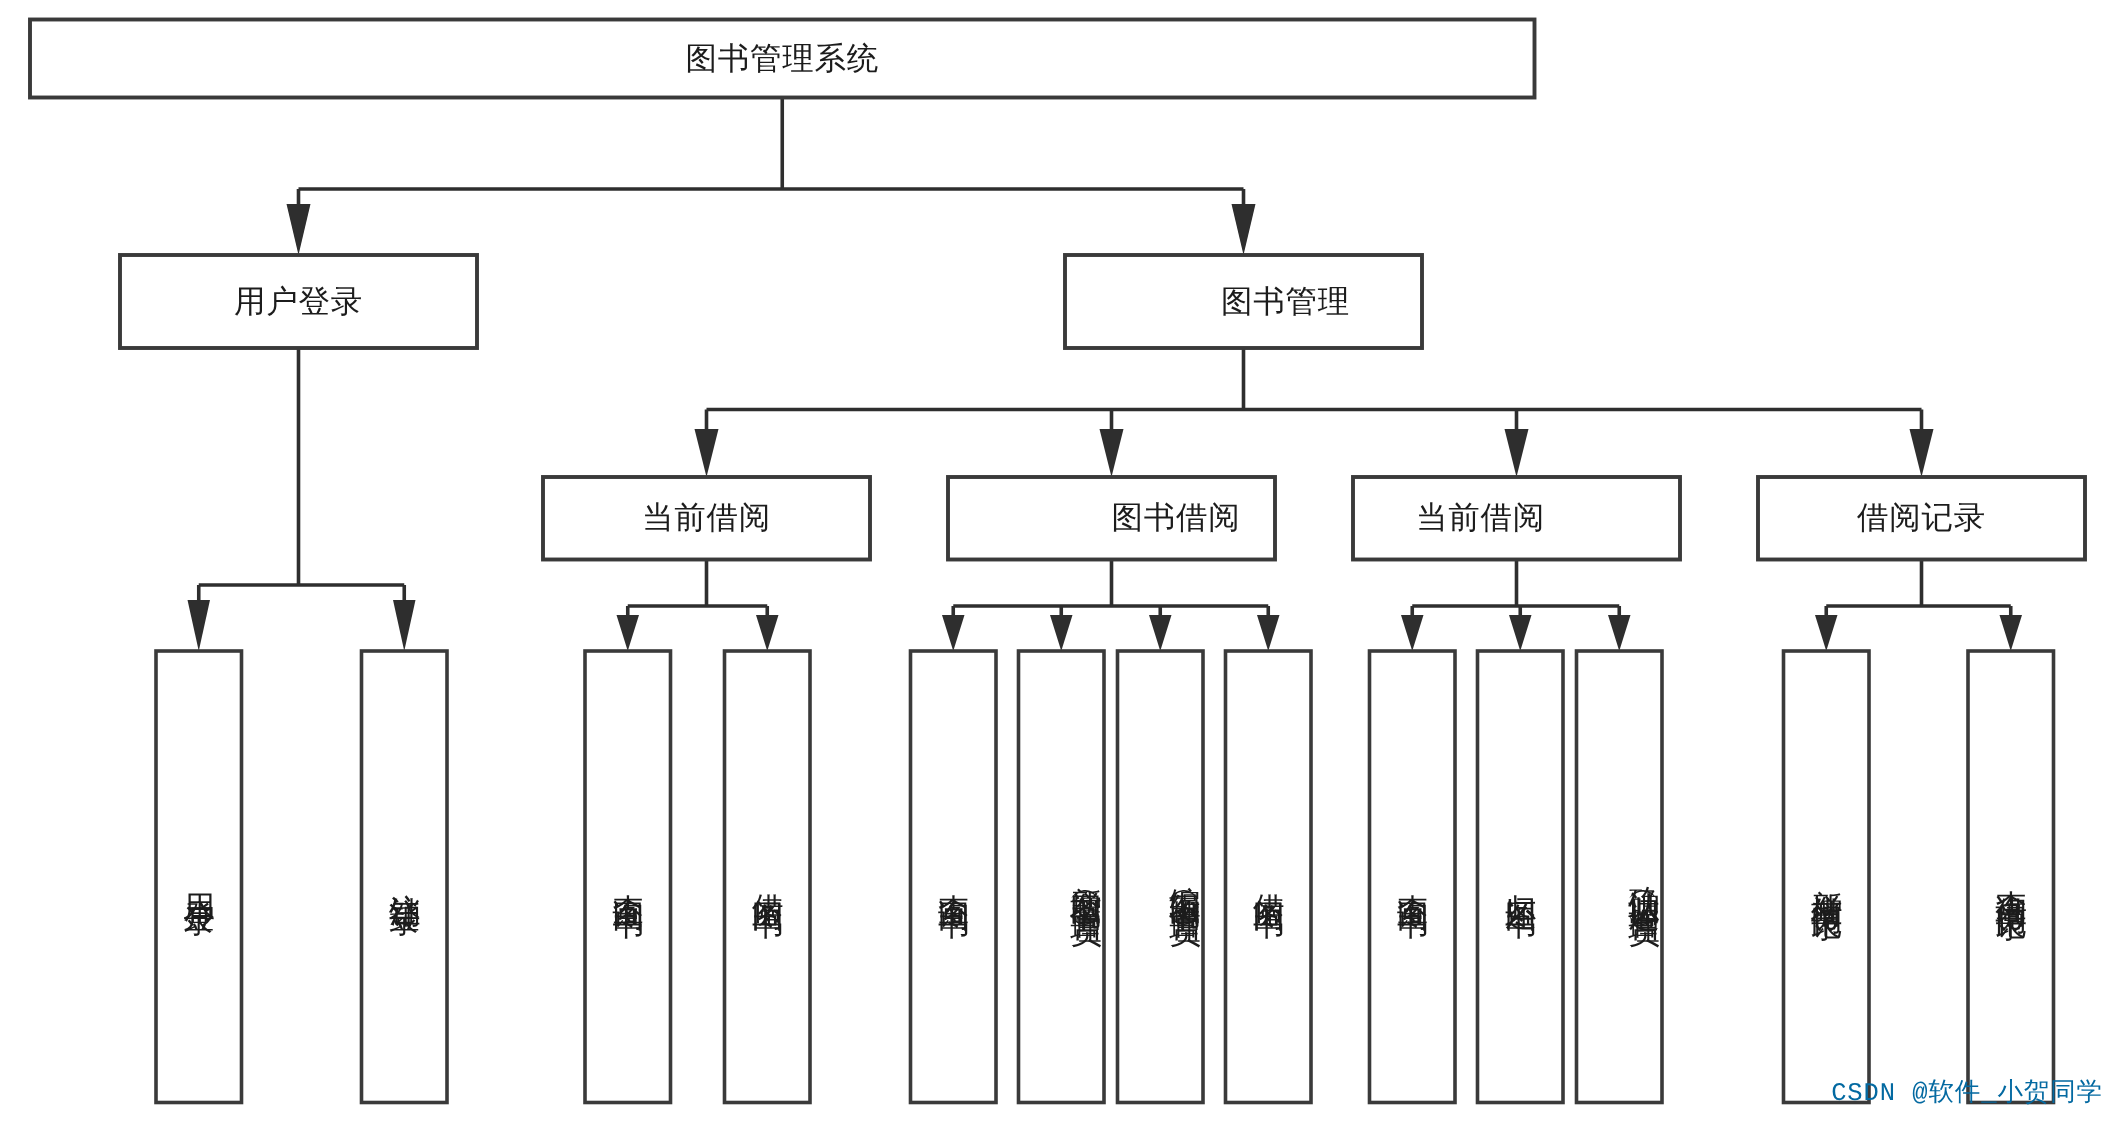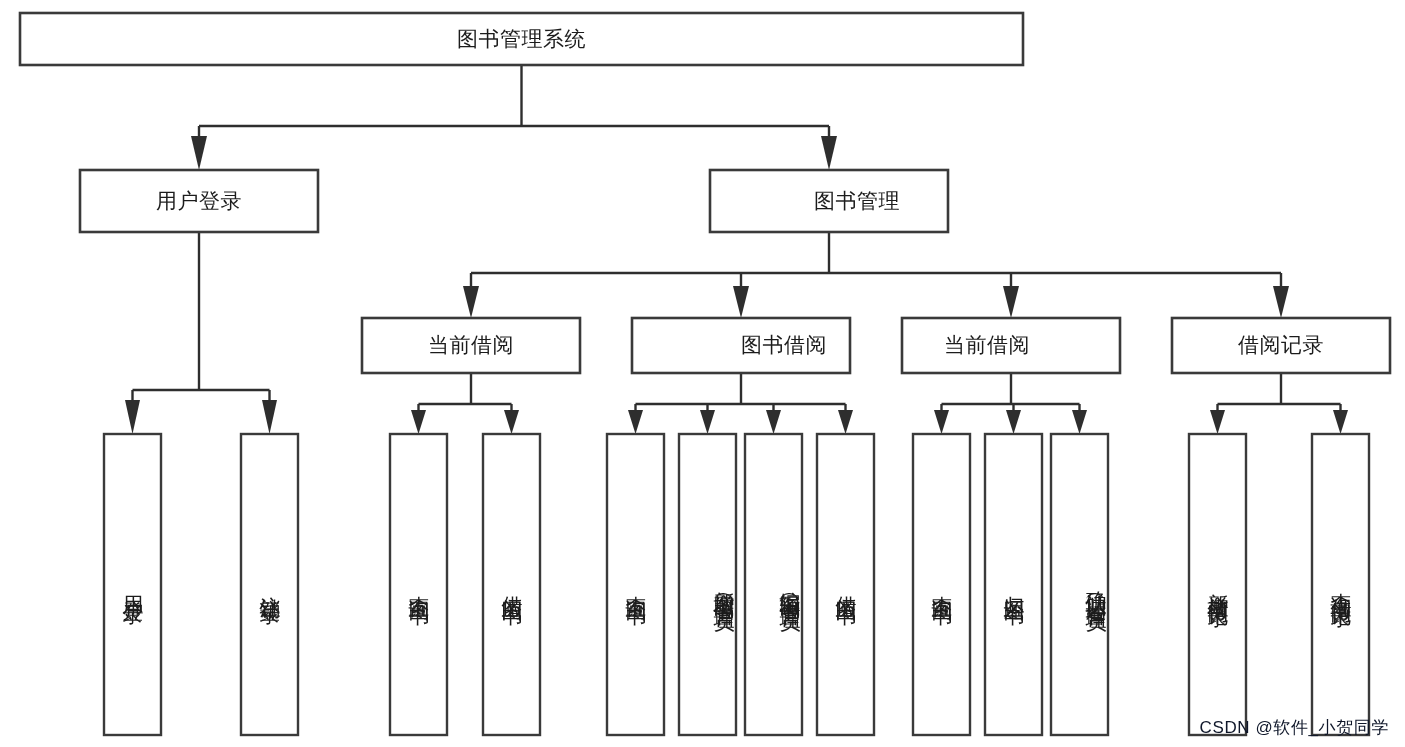--- a/index.html
+++ b/index.html
@@ -71,27 +71,27 @@
     justify-content: center;
     padding-top: 6px;
     box-sizing: border-box;
   }
   .node-label.vert.center-v {
     align-items: center;
     padding-top: 0;
   }
   #watermark {
     position: absolute;
-    right: 16px;
+    right: 3px;
     bottom: 8px;
     font-size: 17px;
-    color: #0f172a;
+    color: #0369a1;
     letter-spacing: 0.6px;
     white-space: nowrap;
-    font-family: Liberation Sans, sans-serif;
+    font-family: Liberation Mono, monospace;
   }
 </style>
 </head>
 <body>
 
 <div id="diagram-root">
 
   <svg id="diagram-svg" viewBox="0 0 1405 747">
 
     <g>

